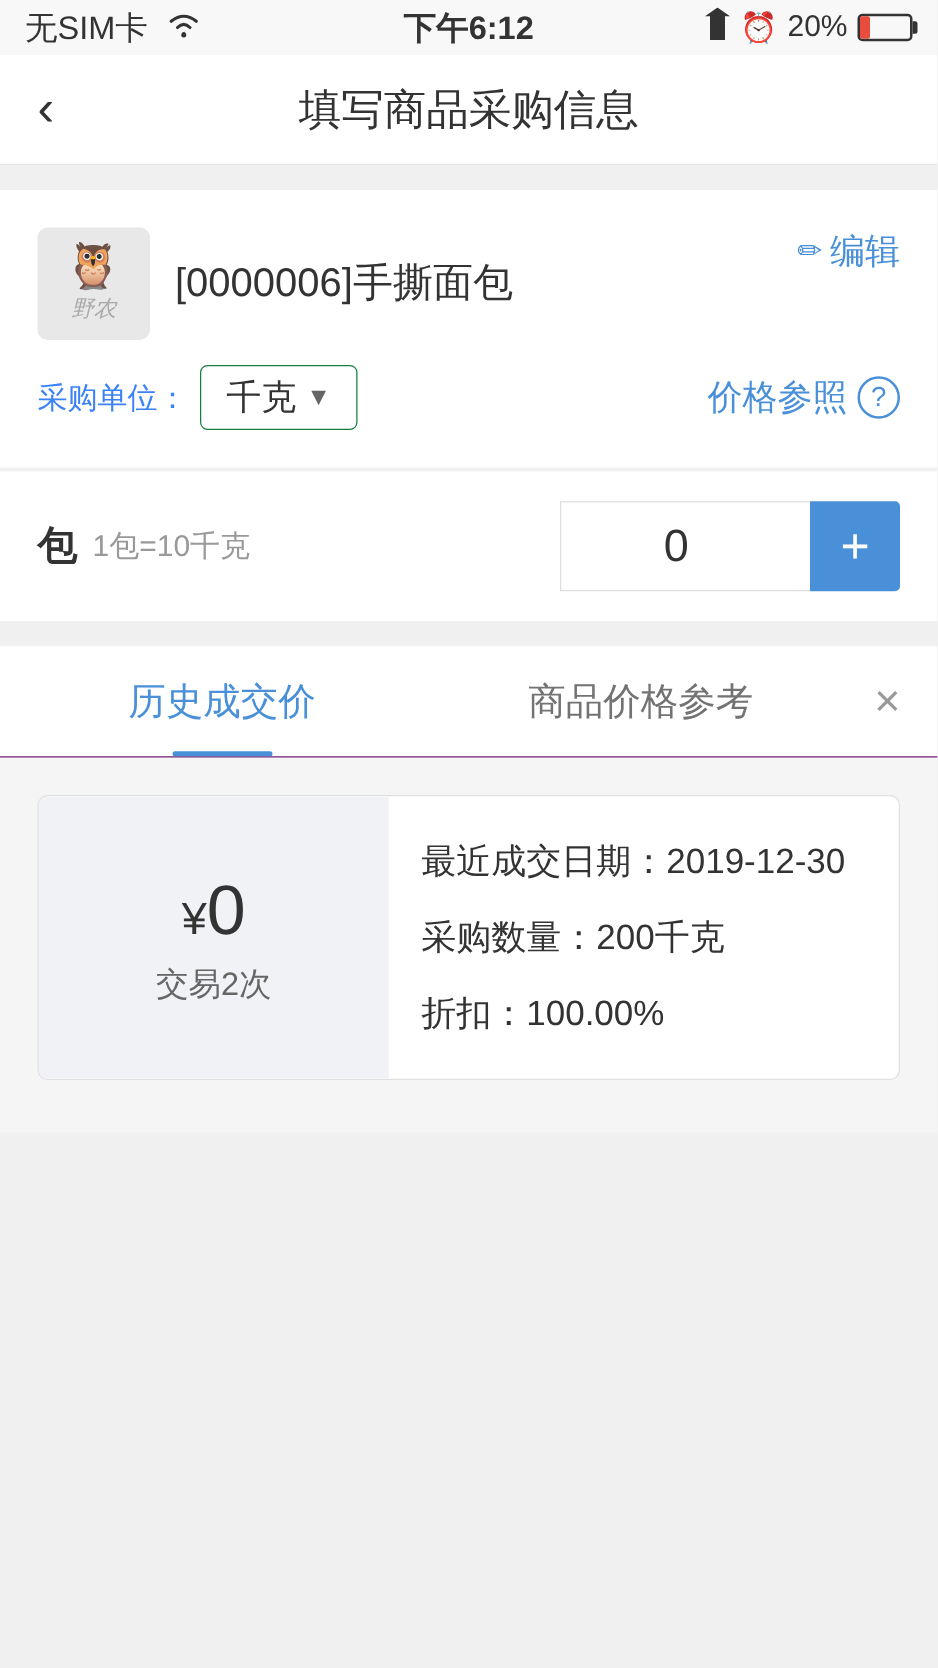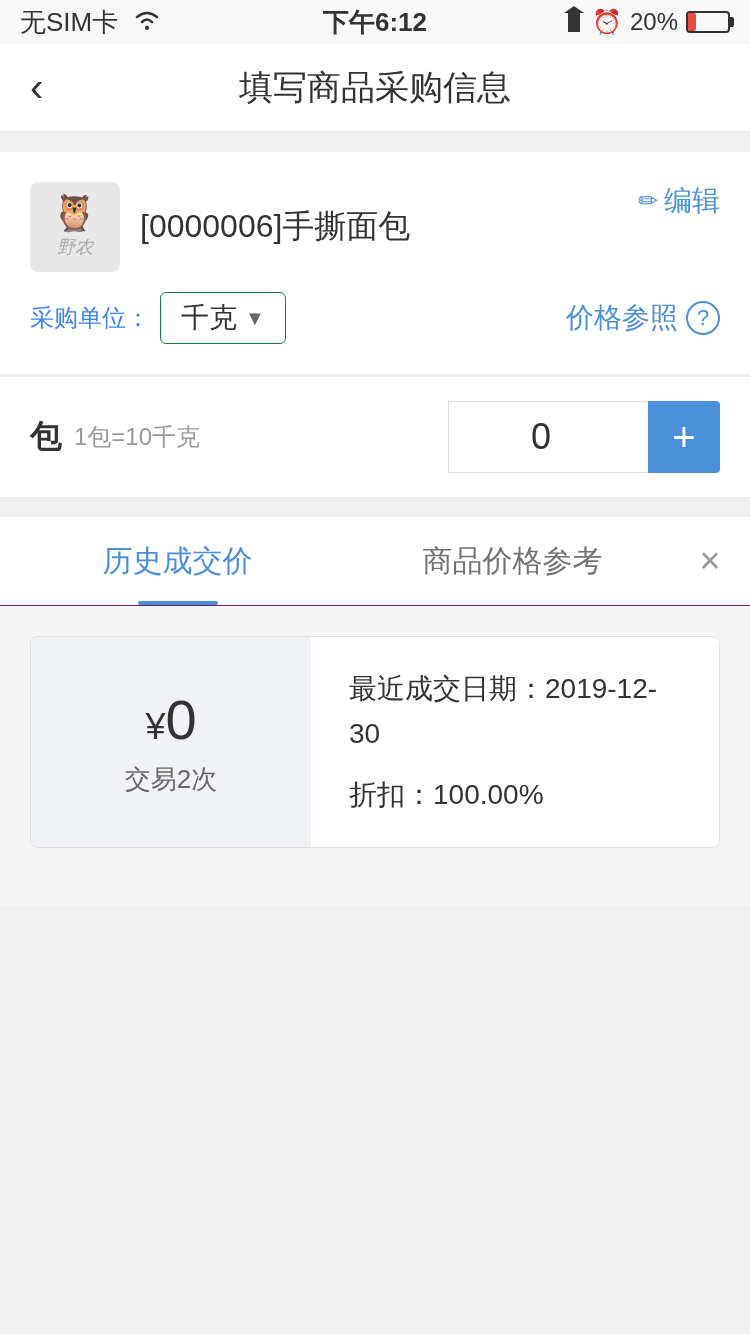--- a/index.html
+++ b/index.html
@@ -333,21 +333,21 @@
       font-size: 36px;
       font-weight: normal;
     }
     .price-trades {
       font-size: 26px;
       color: #666;
       margin-top: 10px;
     }
     .price-card-right {
       flex: 1;
-      padding: 30px 38px;
+      padding: 30px 26px;
       display: flex;
       flex-direction: column;
       justify-content: center;
       gap: 16px;
     }
     .price-detail-row {
       font-size: 28px;
       color: #333;
       line-height: 1.6;
     }
@@ -458,17 +458,20 @@
       <div class="price-amount">
         <span class="price-currency">¥</span><span>0</span>
       </div>
       <div class="price-trades">交易2次</div>
     </div>
     <div class="price-card-right">
       <div class="price-detail-row">
         <span class="price-detail-label">最近成交日期：</span><span class="price-detail-value">2019-12-30</span>
       </div>
       <div class="price-detail-row">
+        <span class="price-detail-label">采购数量：</span><span class="price-detail-value">200千克</span>
+      </div>
+      <div class="price-detail-row">
         <span class="price-detail-label">折扣：</span><span class="price-detail-value">100.00%</span>
       </div>
     </div>
   </div>
 </div>
 
 </body></html>

